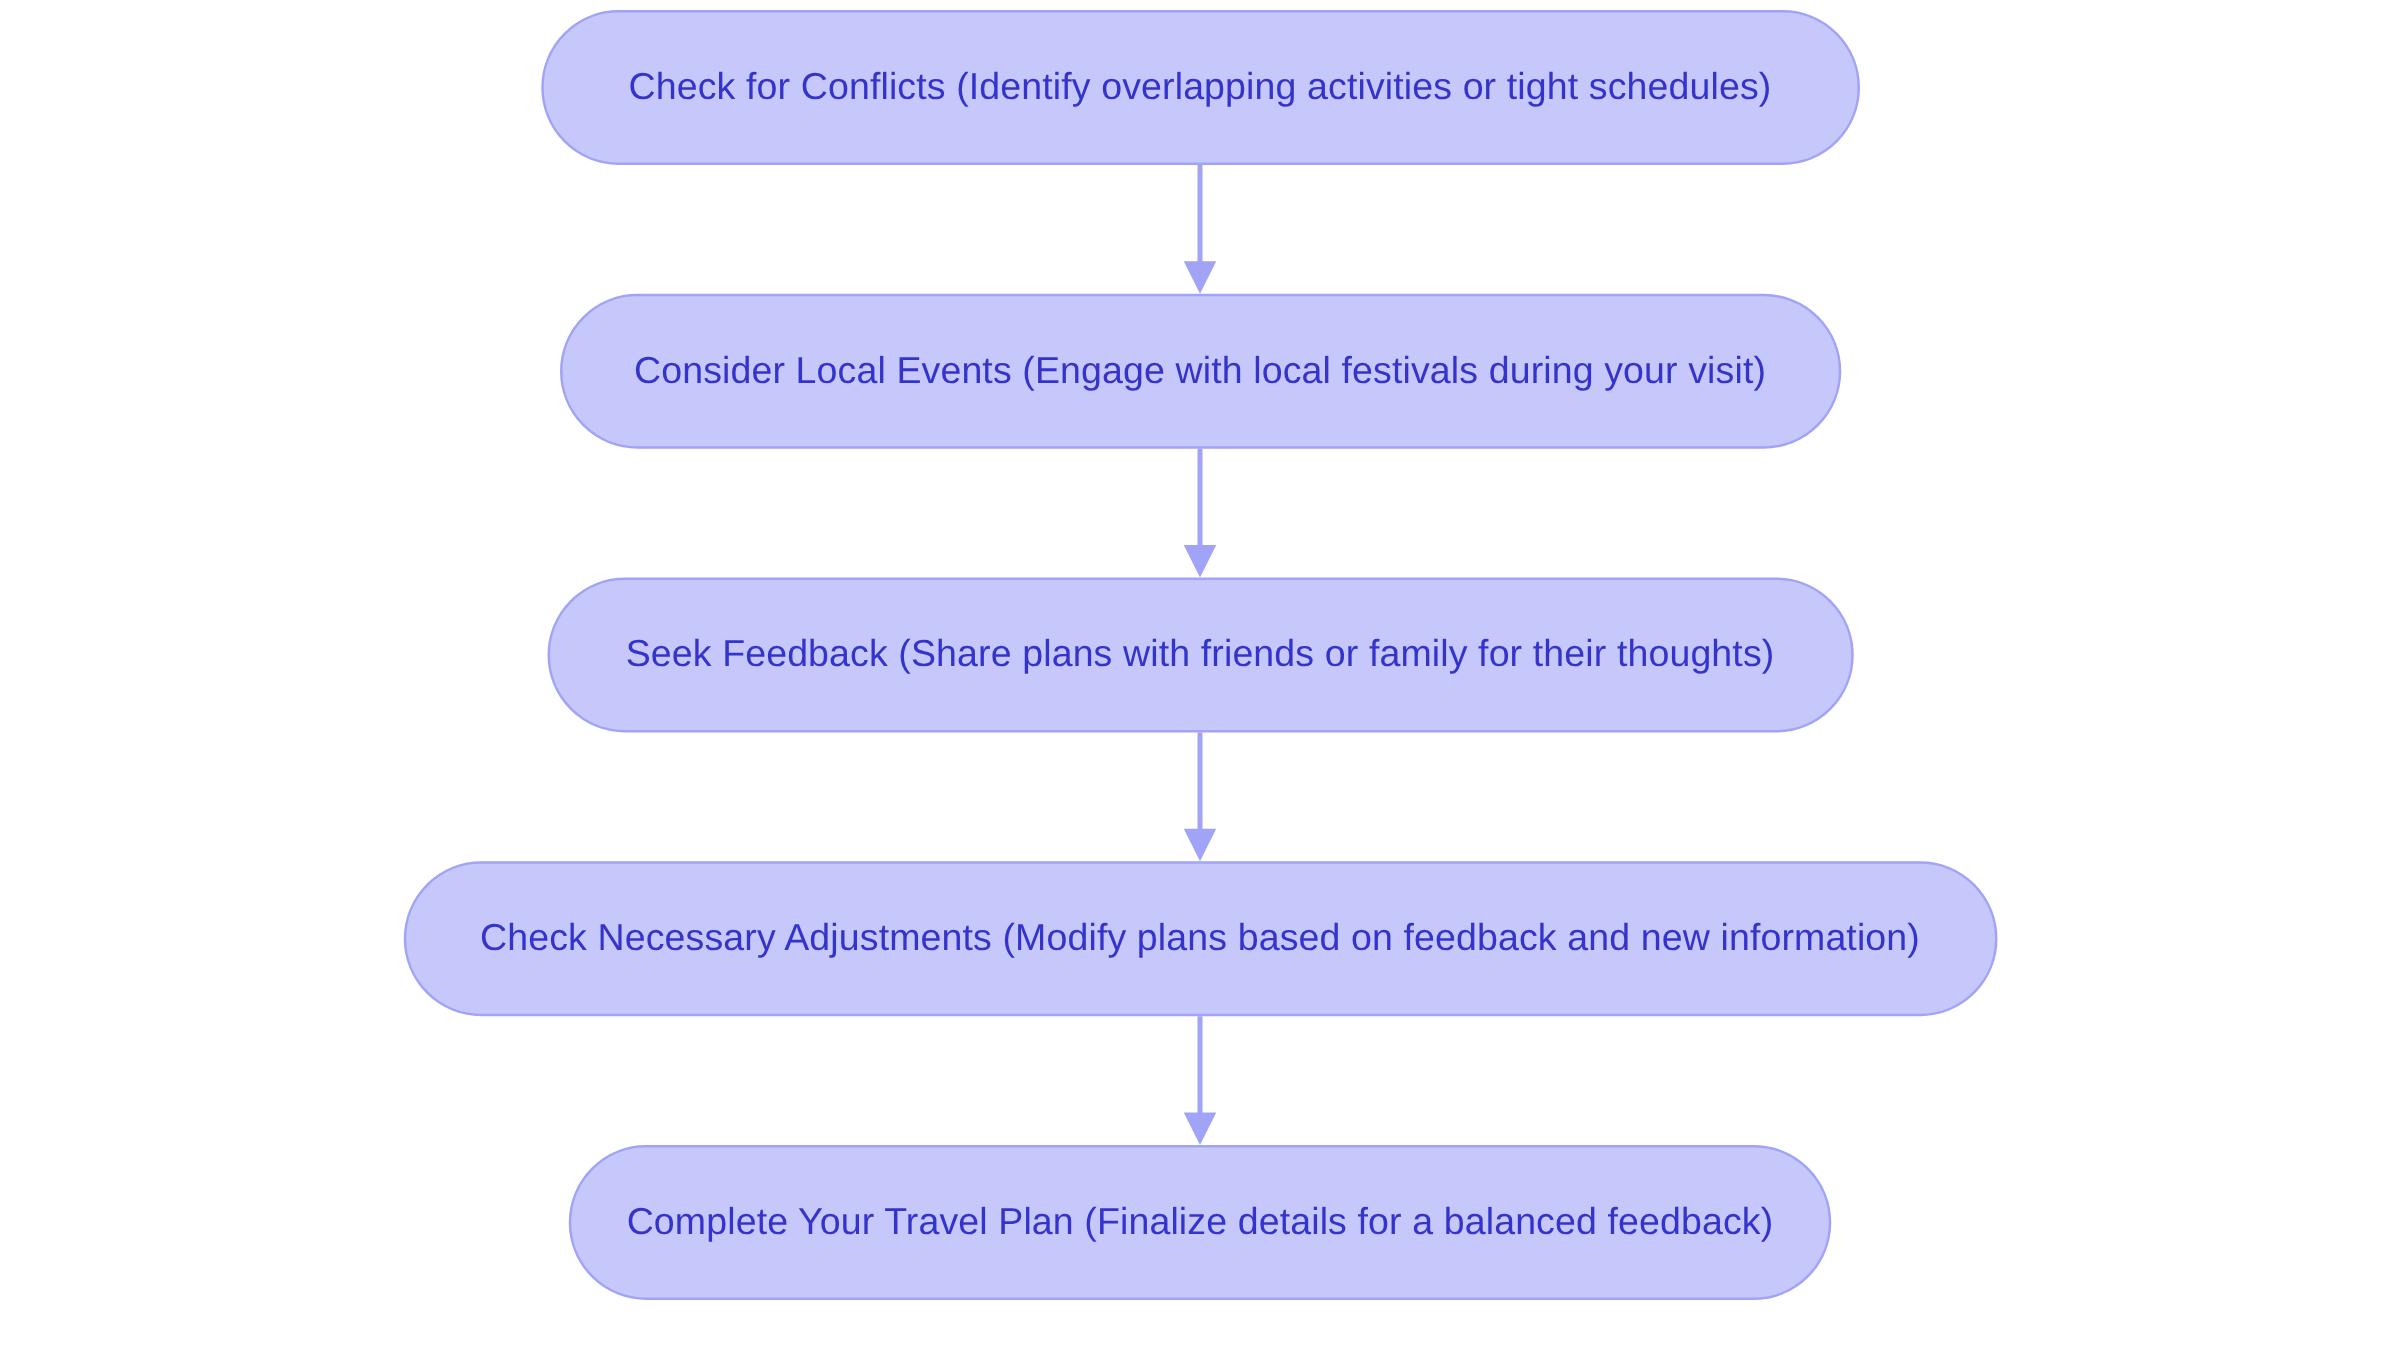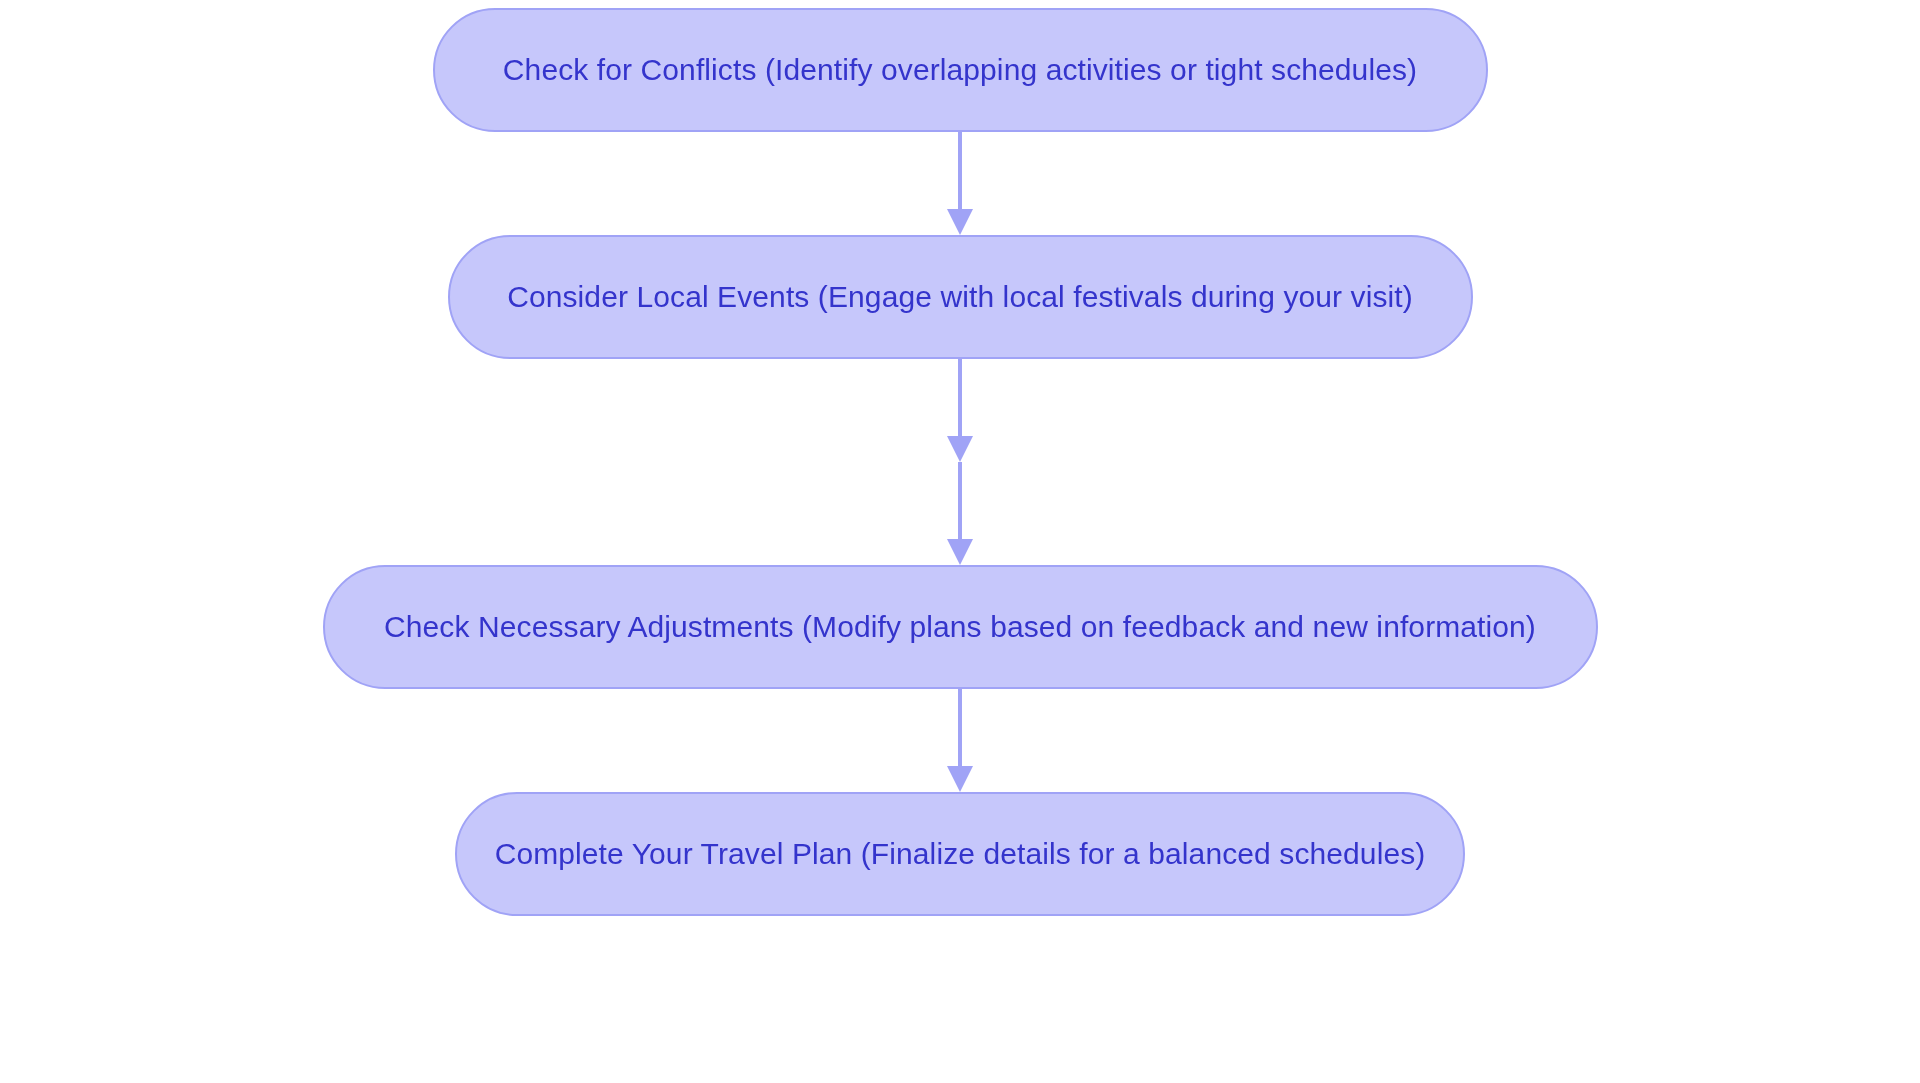--- a/index.html
+++ b/index.html
@@ -99,32 +99,35 @@
 
   <div class="node-row">
     <div class="node node-w2" style="background: rgb(198, 199, 251); border-color: rgb(160, 163, 246); color: rgb(52, 52, 204); text-align: center;">Consider Local Events (Engage with local festivals during your visit)</div>
   </div>
 
   <div class="connector">
     <div class="stem" style="background: rgb(160, 163, 246);"></div>
     <div class="head" style="border-top-color: rgb(160, 163, 246);"></div>
   </div>
 
+  <div class="node-row">
+    <div class="node node-w3" style="background: rgb(198, 199, 251); border-color: rgb(160, 163, 246); color: rgb(52, 52, 204);">Seek Feedback (Share plans with friends or family for their thoughts)</div>
+  </div>
 
   <div class="connector">
     <div class="stem" style="background: rgb(160, 163, 246);"></div>
     <div class="head" style="border-top-color: rgb(160, 163, 246);"></div>
   </div>
 
   <div class="node-row">
     <div class="node node-w4" style="background: rgb(198, 199, 251); border-color: rgb(160, 163, 246); color: rgb(52, 52, 204);">Check Necessary Adjustments (Modify plans based on feedback and new information)</div>
   </div>
 
   <div class="connector">
     <div class="stem" style="background: rgb(160, 163, 246);"></div>
     <div class="head" style="border-top-color: rgb(160, 163, 246);"></div>
   </div>
 
   <div class="node-row">
-    <div class="node node-w5" style="background: rgb(198, 199, 251); border-color: rgb(160, 163, 246); color: rgb(52, 52, 204);">Complete Your Travel Plan (Finalize details for a balanced schedules)</div>
+    <div class="node node-w5" style="background: rgb(198, 199, 251); border-color: rgb(160, 163, 246); color: rgb(52, 52, 204);">Complete Your Travel Plan (Finalize details for a balanced feedback)</div>
   </div>
 
 </div>
 
 </body></html>

